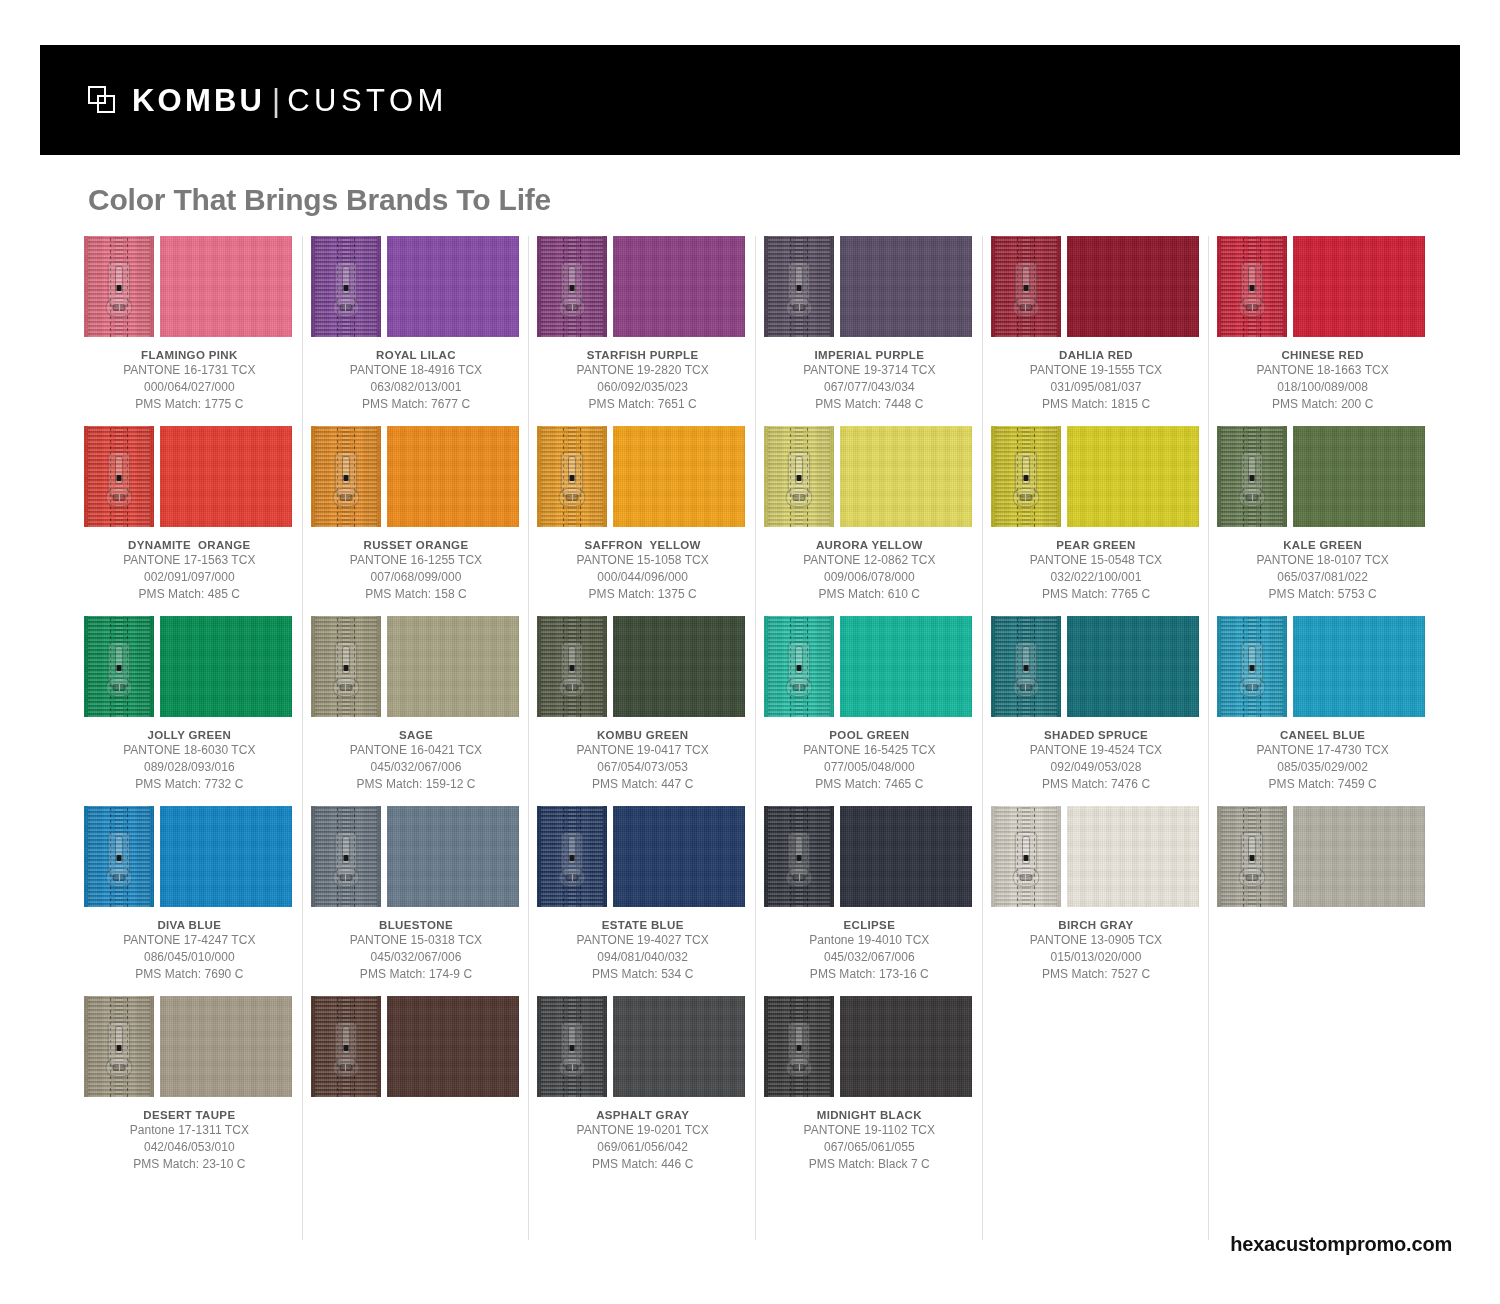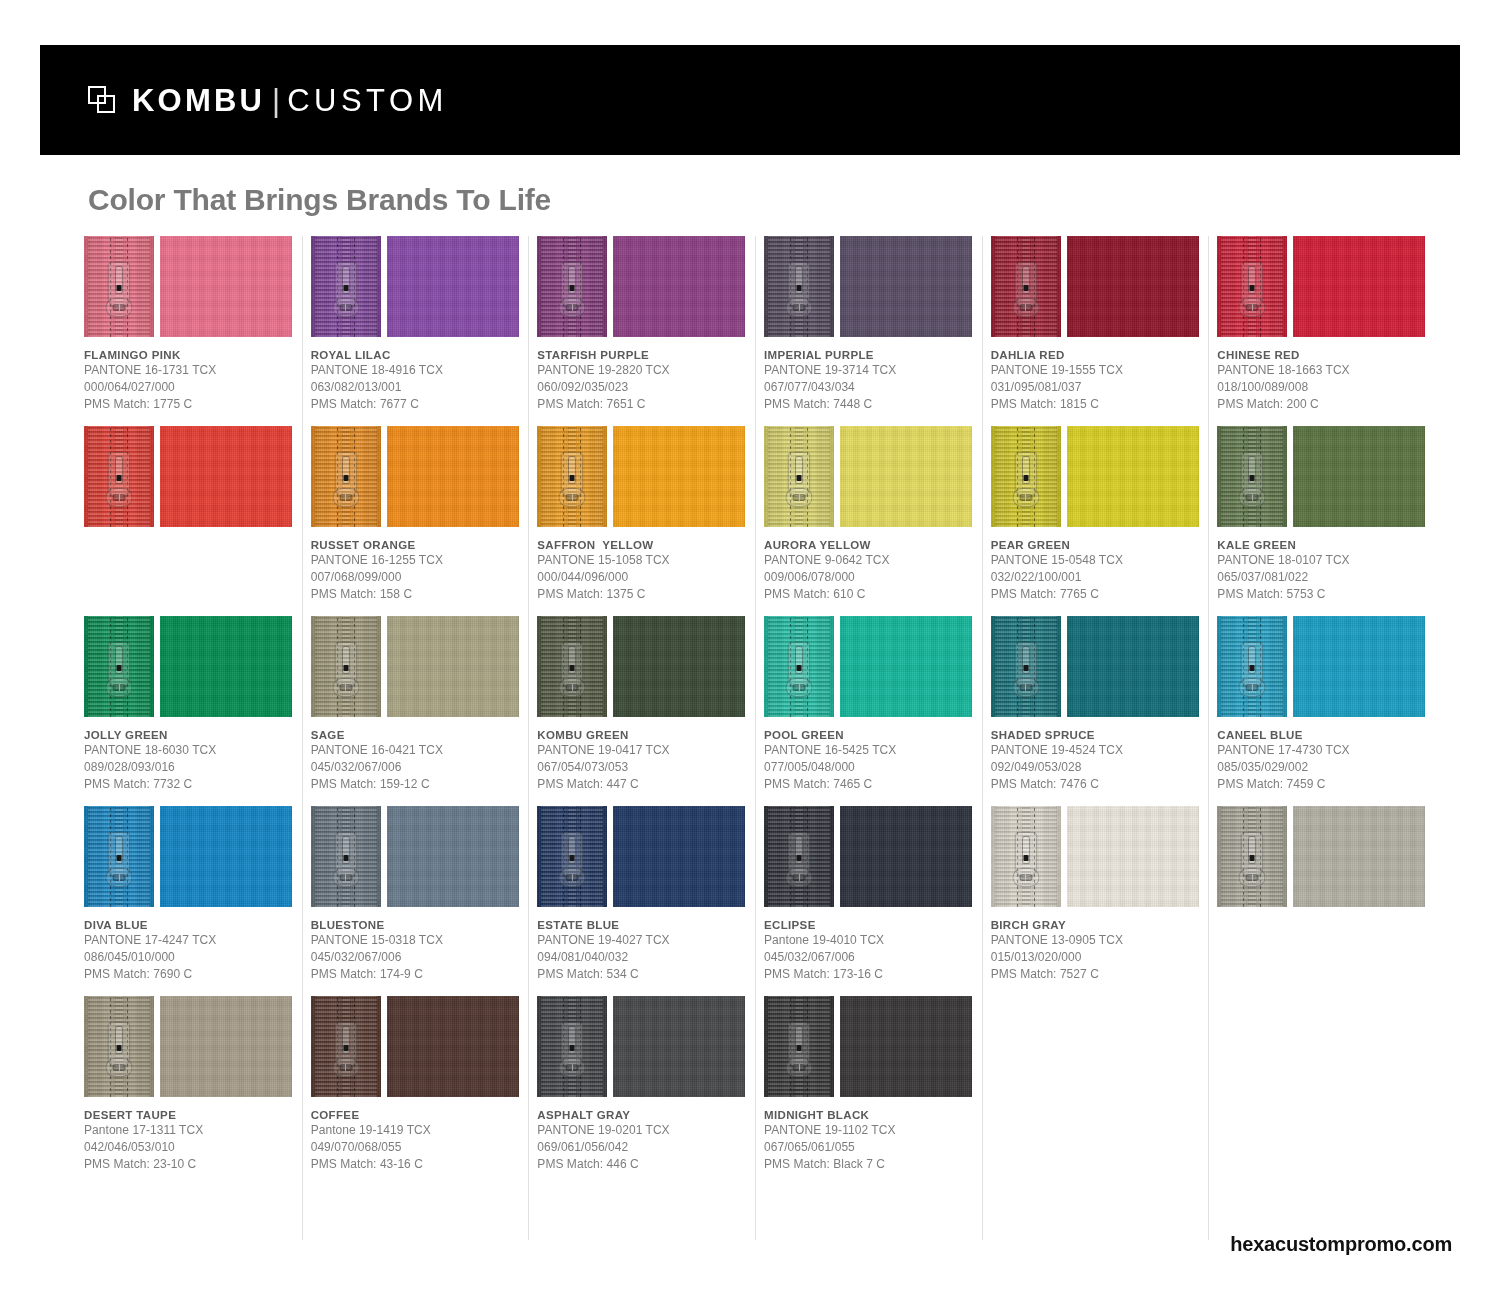--- a/index.html
+++ b/index.html
@@ -127,21 +127,21 @@
   .zip .slider-base-slot i {
     position:absolute; left:50%; top:0; bottom:0; width:1px; transform:translateX(-50%);
     background: rgba(255,255,255,.45);
   }
   .zip .shade {
     position:absolute; inset:0;
     background: linear-gradient(90deg, rgba(0,0,0,.10), rgba(0,0,0,0) 28%, rgba(0,0,0,0) 72%, rgba(0,0,0,.10));
   }
 
   
-  .caption { text-align:left; margin-top: 11px; }
+  .caption { text-align:center; margin-top: 11px; }
   .c-name {
     font-size: 11.5px; font-weight: 700; color: #5a5a5a;
     letter-spacing: .35px; line-height: 1.25; white-space: pre;
   }
   .c-line {
     font-size: 12px; color: #7d7d7d; line-height: 1.42;
     letter-spacing: .05px;
   }
 
   
@@ -339,20 +339,26 @@
             <div class="slider-pull"></div>
             <div class="slider-hole"></div>
             <div class="slider-base"></div>
             <div class="slider-base-slot">
               <i></i>
             </div>
             <div class="shade"></div>
           </div>
           <div class="flat tex" style="background:#e63b30"></div>
         </div>
+        <div class="caption">
+          <div class="c-name">DYNAMITE  ORANGE</div>
+          <div class="c-line">PANTONE 17-1563 TCX</div>
+          <div class="c-line">002/091/097/000</div>
+          <div class="c-line">PMS Match: 485 C</div>
+        </div>
       </div>
       <div class="cell divider">
         <div class="swatch-imgs">
           <div class="zip tex" style="background:#e98a1b">
             <div class="tape-l"></div>
             <div class="tape-r"></div>
             <div class="stitch-l"></div>
             <div class="stitch-r"></div>
             <div class="teeth"></div>
             <div class="slider-body"></div>
@@ -413,21 +419,21 @@
             <div class="slider-base"></div>
             <div class="slider-base-slot">
               <i></i>
             </div>
             <div class="shade"></div>
           </div>
           <div class="flat tex" style="background:#e4dc5c"></div>
         </div>
         <div class="caption">
           <div class="c-name">AURORA YELLOW</div>
-          <div class="c-line">PANTONE 9-0642 TCX</div>
+          <div class="c-line">PANTONE 12-0862 TCX</div>
           <div class="c-line">009/006/078/000</div>
           <div class="c-line">PMS Match: 610 C</div>
         </div>
       </div>
       <div class="cell divider">
         <div class="swatch-imgs">
           <div class="zip tex" style="background:#d4c923">
             <div class="tape-l"></div>
             <div class="tape-r"></div>
             <div class="stitch-l"></div>
@@ -820,26 +826,20 @@
             <div class="slider-body"></div>
             <div class="slider-pull"></div>
             <div class="slider-hole"></div>
             <div class="slider-base"></div>
             <div class="slider-base-slot">
               <i></i>
             </div>
             <div class="shade"></div>
           </div>
           <div class="flat tex" style="background:#4e332c"></div>
-        </div>
-        <div class="caption">
-          <div class="c-name">COFFEE</div>
-          <div class="c-line">Pantone 19-1419 TCX</div>
-          <div class="c-line">049/070/068/055</div>
-          <div class="c-line">PMS Match: 43-16 C</div>
         </div>
       </div>
       <div class="cell divider">
         <div class="swatch-imgs">
           <div class="zip tex" style="background:#3c3e41">
             <div class="tape-l"></div>
             <div class="tape-r"></div>
             <div class="stitch-l"></div>
             <div class="stitch-r"></div>
             <div class="teeth"></div>

